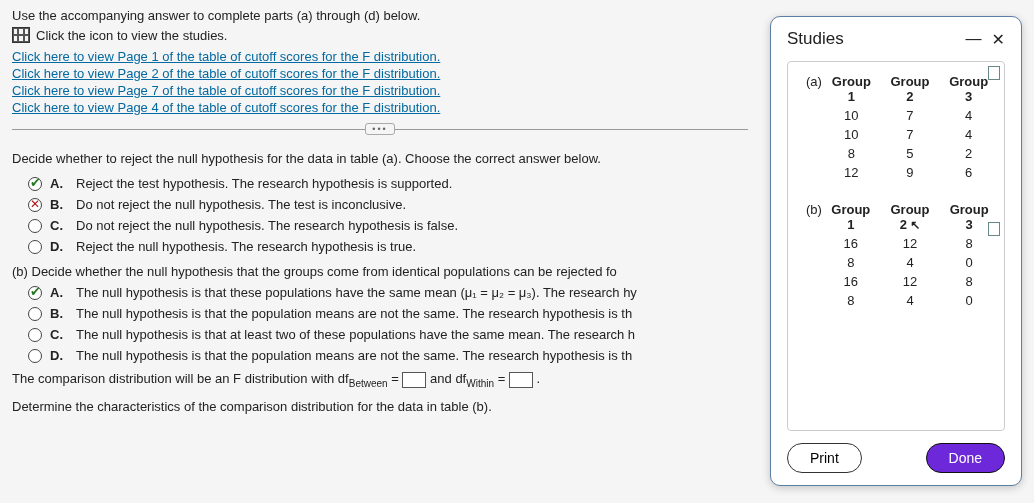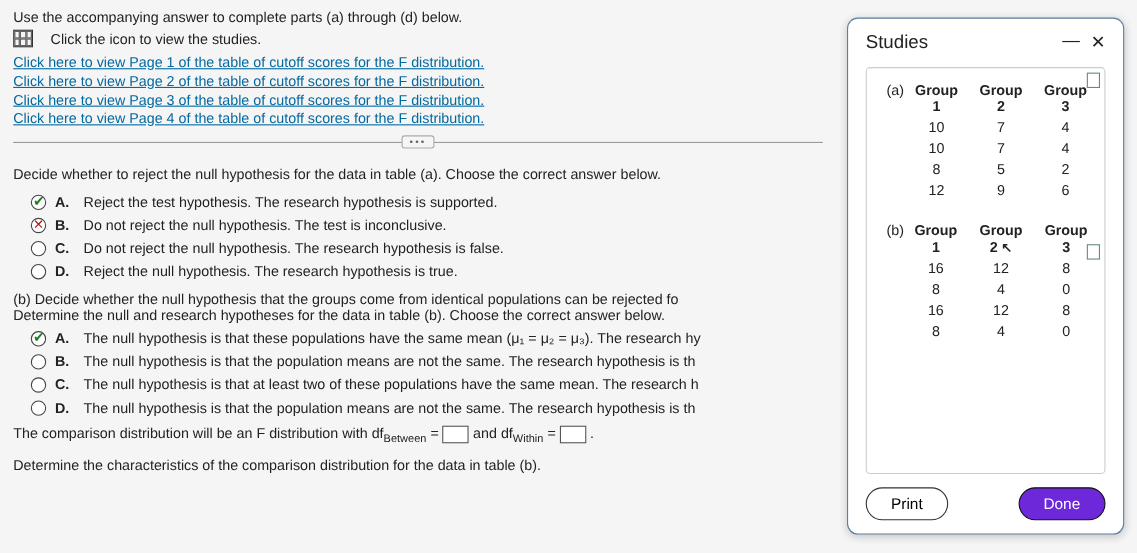--- a/index.html
+++ b/index.html
@@ -11,21 +11,21 @@
     width: 1034px;
     height: 503px;
     position: relative;
     overflow: hidden;
   }
   .main-area {
     padding: 8px 12px;
     width: 760px;
   }
   .intro { margin-bottom: 4px; }
-  .icon-line { display: flex; align-items: center; gap: 16px; margin-bottom: 6px; }
+  .icon-line { display: flex; align-items: center; gap: 6px; margin-bottom: 6px; }
   .table-icon {
     width: 18px; height: 16px;
     border: 1px solid #333;
     display: inline-grid;
     grid-template-columns: 1fr 1fr 1fr;
     grid-template-rows: 1fr 1fr;
   }
   .table-icon span { border: 0.5px solid #555; }
   .link {
     color: #0369a1;
@@ -176,21 +176,21 @@
         <span></span>
         <span></span>
         <span></span>
         <span></span>
         <span></span>
       </span>
     <span>Click the icon to view the studies.</span>
   </div>
   <a class="link">Click here to view Page 1 of the table of cutoff scores for the F distribution.</a>
   <a class="link">Click here to view Page 2 of the table of cutoff scores for the F distribution.</a>
-  <a class="link">Click here to view Page 3 of the table of cutoff scores for the F distribution.</a>
+  <a class="link">Click here to view Page 7 of the table of cutoff scores for the F distribution.</a>
   <a class="link">Click here to view Page 4 of the table of cutoff scores for the F distribution.</a>
 
   <div class="divider">
     <span class="divider-dots">•••</span>
   </div>
 
   <div class="question">Decide whether to reject the null hypothesis for the data in table (a). Choose the correct answer below.</div>
 
   <div class="choices">
     <div class="choice">
@@ -210,21 +210,20 @@
     </div>
     <div class="choice">
       <span class="radio"></span>
       <span class="choice-letter">D.</span>
       <span>Reject the null hypothesis. The research hypothesis is true.</span>
     </div>
   </div>
 
   <div class="part-b">
     <div>(b) Decide whether the null hypothesis that the groups come from identical populations can be rejected fo</div>
-    <div>Determine the null and research hypotheses for the data in table (b). Choose the correct answer below.</div>
   </div>
 
   <div class="choices" style="margin-top:6px;">
     <div class="choice">
       <span class="radio checked"></span>
       <span class="choice-letter">A.</span>
       <span>The null hypothesis is that these populations have the same mean (μ₁ = μ₂ = μ₃). The research hy</span>
     </div>
     <div class="choice">
       <span class="radio"></span>

